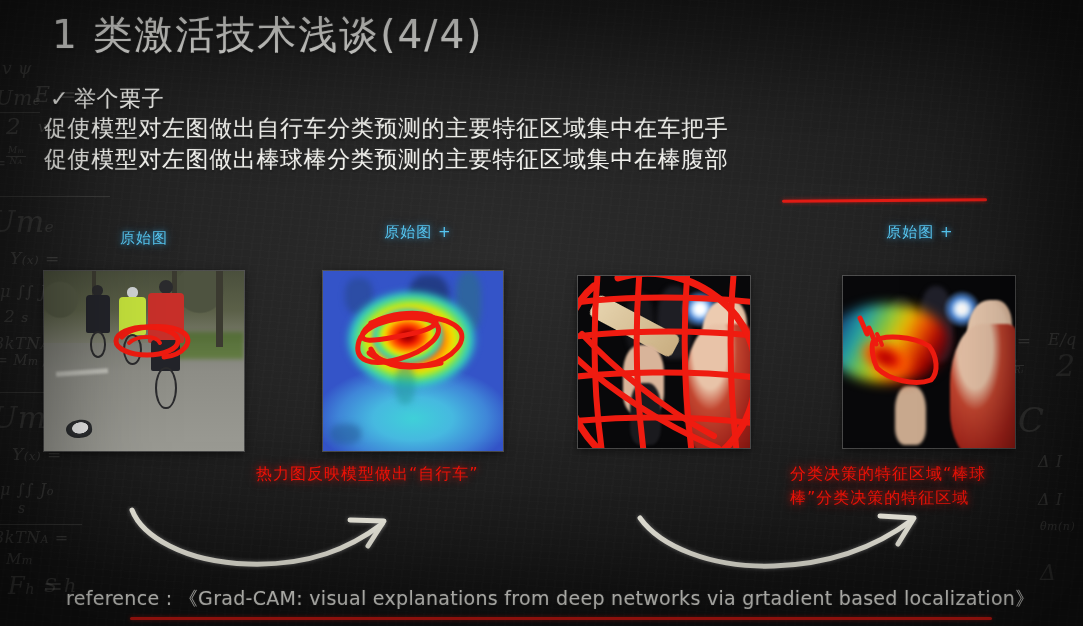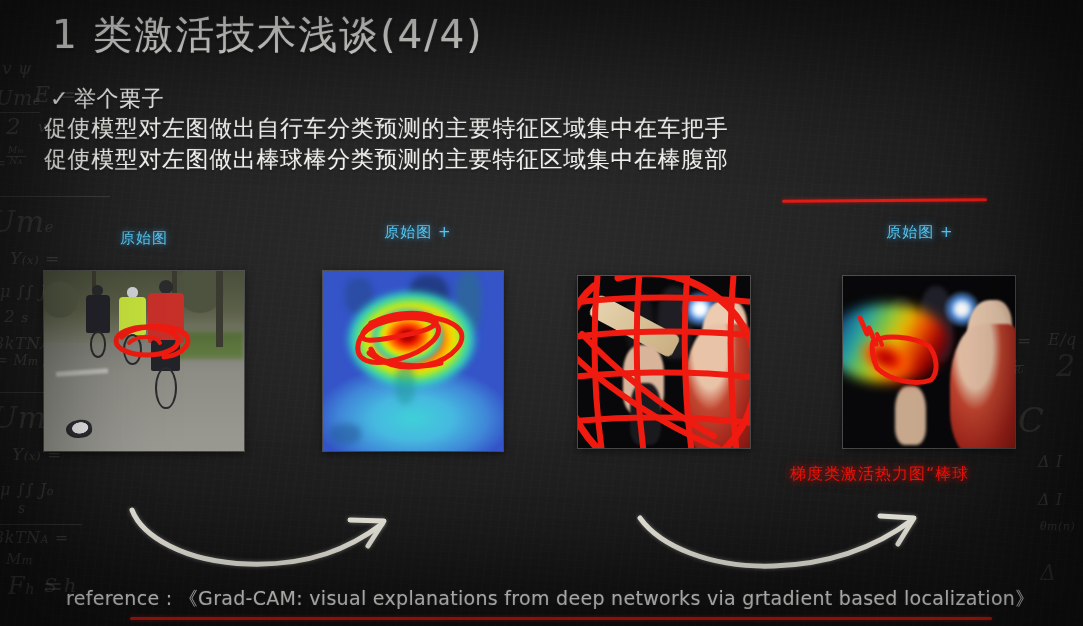--- a/index.html
+++ b/index.html
@@ -333,23 +333,25 @@
 
   <svg class="ink" style="left:0;top:0;width:172px;height:172px;">
     <path d="M30 66 C 28 72, 30 84, 34 92 C 46 104, 72 110, 88 104 C 96 96, 94 80, 86 70 C 70 60, 40 58, 30 66 Z" stroke-width="5"></path>
     <path d="M17 42 C 20 48, 22 54, 24 58" stroke-width="5"></path>
     <path d="M26 52 C 29 58, 31 64, 33 68" stroke-width="5"></path>
     <path d="M34 58 C 36 62, 38 66, 39 69" stroke-width="4"></path>
   </svg>
 </div>
 
 <div class="redcap" style="left:256px;top:462px;">
+  <div>热力图反映模型做出“自行车”</div>
 </div>
 <div class="redcap" style="left:790px;top:462px;">
-  <div>梯度类激活热力图“棒球</div>
+  <div>分类决策的特征区域“棒球</div>
+  <div>棒”分类决策的特征区域</div>
 </div>
 
 <svg class="arrow" style="left:96px;top:506px;width:320px;height:72px;">
   <path d="M36 4 C 46 30, 88 56, 152 58 C 214 60, 254 42, 286 18" stroke-width="5"></path>
   <path d="M254 14 L288 15 L272 40" stroke-width="5"></path>
 </svg>
 <svg class="arrow" style="left:636px;top:508px;width:300px;height:68px;">
   <path d="M4 10 C 24 38, 74 60, 138 58 C 198 56, 244 36, 276 12" stroke-width="5"></path>
   <path d="M244 8 L278 10 L262 36" stroke-width="5"></path>
 </svg>

